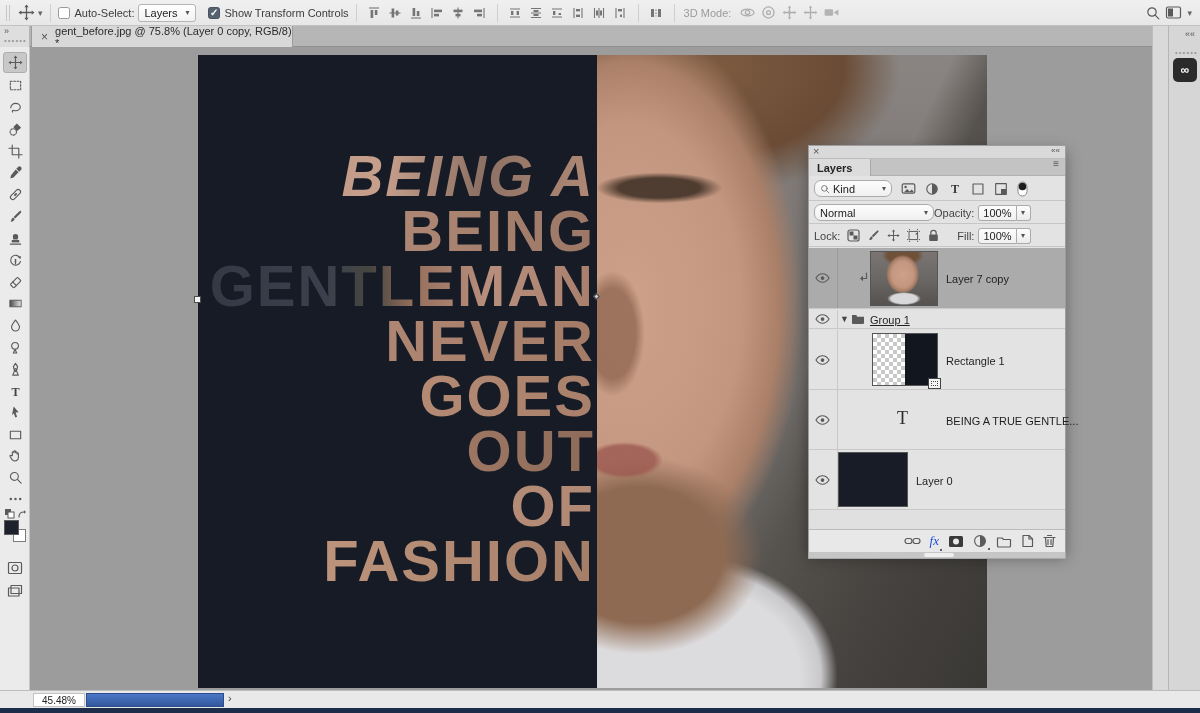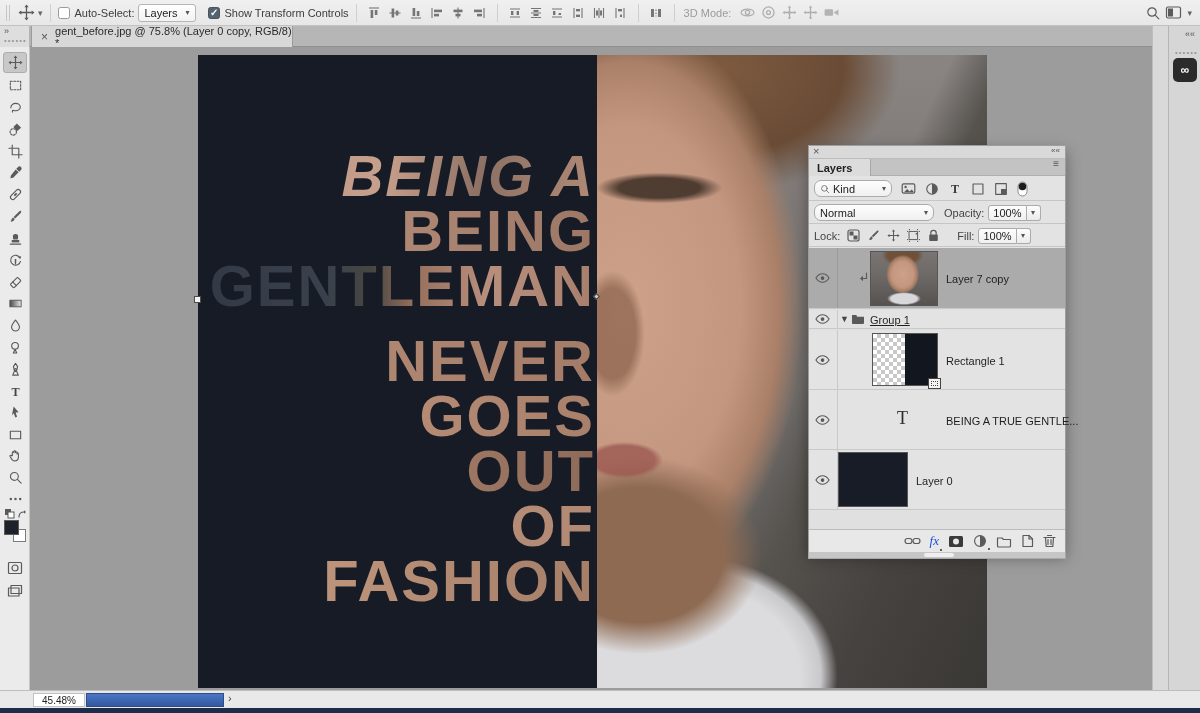--- a/index.html
+++ b/index.html
@@ -52,21 +52,21 @@
 
   
   #canvas { position:absolute; left:198px; top:55px; width:789px; height:633px; }
   #poster-left { position:absolute; left:0; top:0; width:399px; height:633px; background:#161b26; }
   #poster-text { position:absolute; right:2px; top:93px; text-align:right; font-weight:bold; white-space:nowrap; line-height:55px; }
   #poster-text span { display:block; font-size:58px; letter-spacing:2px; color:transparent;
     -webkit-background-clip:text; background-clip:text; }
   .pl1 { background-image:linear-gradient(100deg,#b5917f 0%,#c7a08c 45%,#8d7164 70%,#b18a76 100%);font-style:italic; }
   .pl2 { background-image:linear-gradient(100deg,#bf9884,#9c7765); }
   .pl3 { background-image:linear-gradient(90deg,#333a45 0%,#3a414c 30%,#474641 42%,#96705d 53%,#b88f7c 72%,#a87f6d 100%); }
-  .pl4 { background-image:linear-gradient(100deg,#b98f7b,#a37b67);margin-top:20px; }
+  .pl4 { background-image:linear-gradient(100deg,#b98f7b,#a37b67); }
   .pl5 { background-image:linear-gradient(100deg,#c3987f,#a87f6a); }
   .pl6 { background-image:linear-gradient(100deg,#bc8f7a,#8d6a58);text-align:right; }
   .pl7 { background-image:linear-gradient(100deg,#c59a82,#b08873); }
   .pl8 { background-image:linear-gradient(100deg,#c79d83,#a57e68); }
   #photo-right { position:absolute; left:399px; top:0; width:390px; height:633px;
     background-image:
       radial-gradient(ellipse 55px 26px at 7% 64%, rgba(156,88,80,.8) 0 55%, rgba(156,88,80,0) 70%),
       radial-gradient(ellipse 90px 22px at 16% 21%, rgba(40,30,22,.75) 0 45%, rgba(40,30,22,0) 70%),
       radial-gradient(ellipse 46px 90px at 4% 44%, rgba(118,78,58,.55) 0 50%, rgba(118,78,58,0) 70%),
       radial-gradient(ellipse 185px 150px at 11% 79%, #8e6a52 0 45%, rgba(142,106,82,0) 66%),
@@ -567,21 +567,21 @@
             <circle cx="5.5" cy="5.5" r="3.8" fill="#1c1c1c"></circle>
           </svg>
         </span>
     </div>
 
     <div class="lp-row" id="lp-blend">
       <div class="lp-select" style="width:120px">
         <span>Normal</span>
         <span class="sel-chev">▾</span>
       </div>
-      <span class="lp-label" style="margin-left:10px">Opacity:</span>
+      <span class="lp-label" style="margin-left:0">Opacity:</span>
       <div class="lp-valuebox" style="margin-left:4px">
           <span>100%</span>
         </div>
       <div class="lp-valuechev">▾</div>
     </div>
 
     <div class="lp-row" id="lp-lock">
       <span class="lp-label">Lock:</span>
       <span class="lock-ic">
           <svg class="ic" width="13" height="13" viewBox="0 0 13 13">

